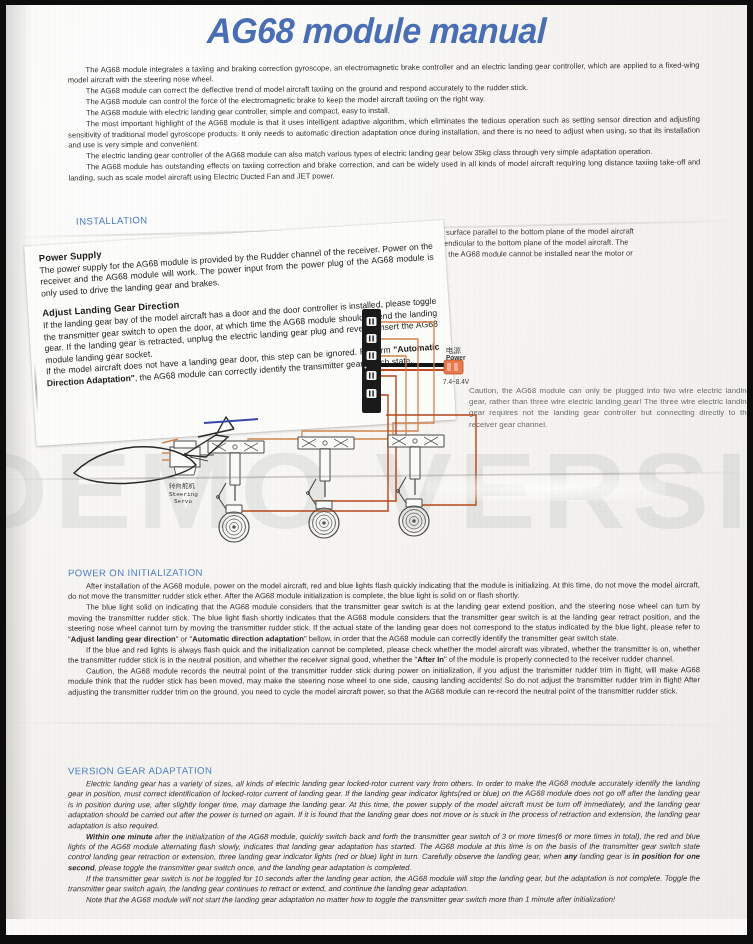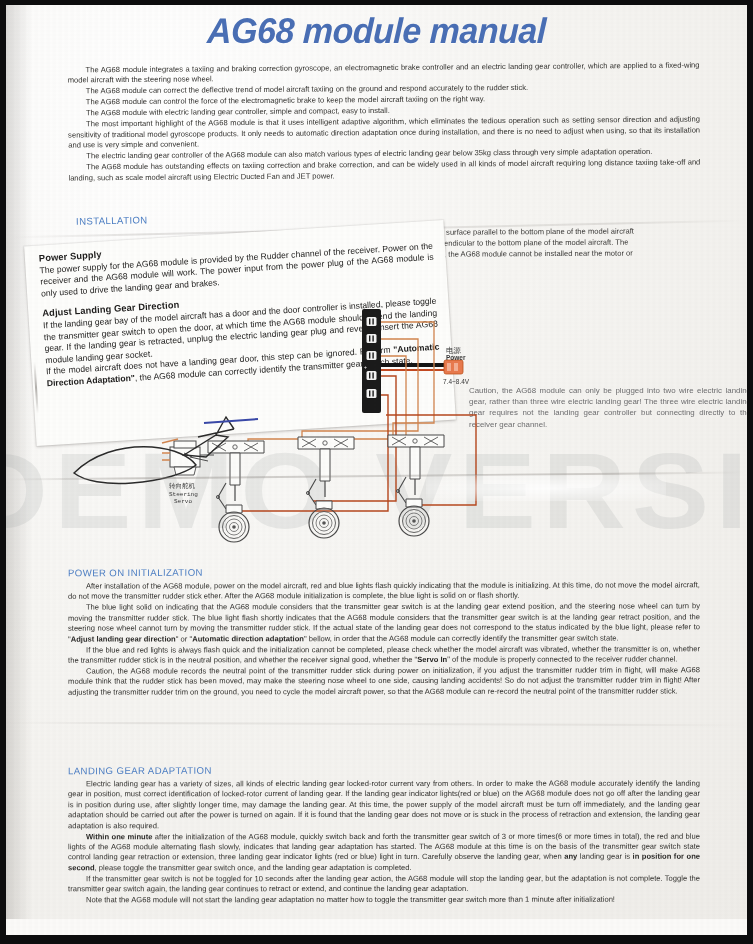--- a/index.html
+++ b/index.html
@@ -229,21 +229,21 @@
   #smudge {
     position: absolute;
     left: 420px; top: 470px;
     width: 240px; height: 26px;
     background: radial-gradient(ellipse at center, rgba(255,255,255,.9), rgba(255,255,255,0));
     pointer-events: none;
   }
 
   
   #poweron-block { left: 62px; top: 576px; width: 632px; transform: rotate(-0.12deg); }
-  #lga-block     { left: 62px; top: 774px; width: 632px; transform: rotate(-0.06deg); }
+  #lga-block     { left: 62px; top: 774px; width: 632px; transform: rotate(-0.06deg); font-style: italic; }
 </style>
 </head>
 <body>
 
 <div id="scan-frame">
   <div id="paper">
 
     <div id="paper-left-shadow"></div>
 
     <div id="watermark">DEMO VERSION</div>
@@ -389,27 +389,27 @@
       <path d="M96,138 L112,134" stroke="#d2854f" stroke-width="1.6" fill="none"></path>
     </svg>
 
     <div class="crease" id="crease-1"></div>
     <div id="smudge"></div>
 
     <div class="section-head" id="head-poweron">POWER ON INITIALIZATION</div>
     <div class="body-text" id="poweron-block">
       <p>After installation of the AG68 module, power on the model aircraft, red and blue lights flash quickly indicating that the module is initializing. At this time, do not move the model aircraft, do not move the transmitter rudder stick ether. After the AG68 module initialization is complete, the blue light is solid on or flash shortly.</p>
       <p>The blue light solid on indicating that the AG68 module considers that the transmitter gear switch is at the landing gear extend position, and the steering nose wheel can turn by moving the transmitter rudder stick. The blue light flash shortly indicates that the AG68 module considers that the transmitter gear switch is at the landing gear retract position, and the steering nose wheel cannot turn by moving the transmitter rudder stick. If the actual state of the landing gear does not correspond to the status indicated by the blue light, please refer to "<b>Adjust landing gear direction</b>" or "<b>Automatic direction adaptation</b>" bellow, in order that the AG68 module can correctly identify the transmitter gear switch state.</p>
-      <p>If the blue and red lights is always flash quick and the initialization cannot be completed, please check whether the model aircraft was vibrated, whether the transmitter is on, whether the transmitter rudder stick is in the neutral position, and whether the receiver signal good, whether the "<b>Servo In</b>" of the module is properly connected to the receiver rudder channel.</p>
+      <p>If the blue and red lights is always flash quick and the initialization cannot be completed, please check whether the model aircraft was vibrated, whether the transmitter is on, whether the transmitter rudder stick is in the neutral position, and whether the receiver signal good, whether the "<b>After In</b>" of the module is properly connected to the receiver rudder channel.</p>
       <p>Caution, the AG68 module records the neutral point of the transmitter rudder stick during power on initialization, if you adjust the transmitter rudder trim in flight, will make AG68 module think that the rudder stick has been moved, may make the steering nose wheel to one side, causing landing accidents! So do not adjust the transmitter rudder trim in flight! After adjusting the transmitter rudder trim on the ground, you need to cycle the model aircraft power, so that the AG68 module can re-record the neutral point of the transmitter rudder stick.</p>
     </div>
 
     <div class="crease" id="crease-3"></div>
 
-    <div class="section-head" id="head-lga">LANDING GEAR ADAPTATION</div>
+    <div class="section-head" id="head-lga">VERSION GEAR ADAPTATION</div>
     <div class="body-text" id="lga-block">
       <p>Electric landing gear has a variety of sizes, all kinds of electric landing gear locked-rotor current vary from others. In order to make the AG68 module accurately identify the landing gear in position, must correct identification of locked-rotor current of landing gear. If the landing gear indicator lights(red or blue) on the AG68 module does not go off after the landing gear is in position during use, after slightly longer time, may damage the landing gear. At this time, the power supply of the model aircraft must be turn off immediately, and the landing gear adaptation should be carried out after the power is turned on again. If it is found that the landing gear does not move or is stuck in the process of retraction and extension, the landing gear adaptation is also required.</p>
       <p><b>Within one minute</b> after the initialization of the AG68 module, quickly switch back and forth the transmitter gear switch of 3 or more times(6 or more times in total), the red and blue lights of the AG68 module alternating flash slowly, indicates that landing gear adaptation has started. The AG68 module at this time is on the basis of the transmitter gear switch state control landing gear retraction or extension, three landing gear indicator lights (red or blue) light in turn. Carefully observe the landing gear, when <b>any</b> landing gear is <b>in position for one second</b>, please toggle the transmitter gear switch once, and the landing gear adaptation is completed.</p>
       <p>If the transmitter gear switch is not be toggled for 10 seconds after the landing gear action, the AG68 module will stop the landing gear, but the adaptation is not complete. Toggle the transmitter gear switch again, the landing gear continues to retract or extend, and continue the landing gear adaptation.</p>
       <p>Note that the AG68 module will not start the landing gear adaptation no matter how to toggle the transmitter gear switch more than 1 minute after initialization!</p>
     </div>
 
     <div id="paper-bottom-white"></div>
   </div>
 </div>

